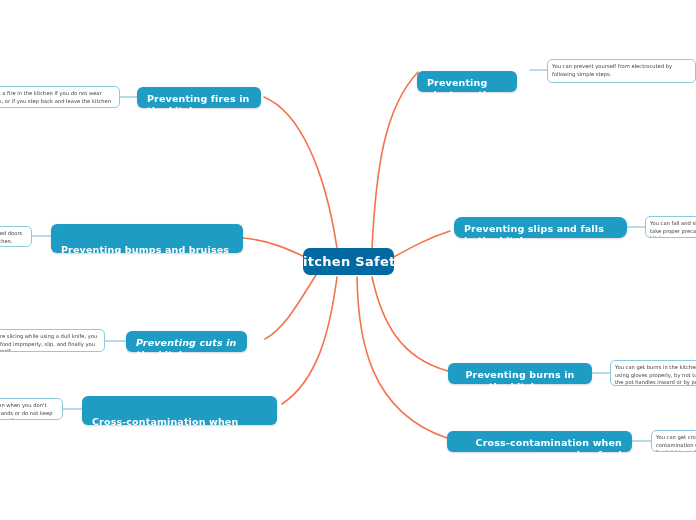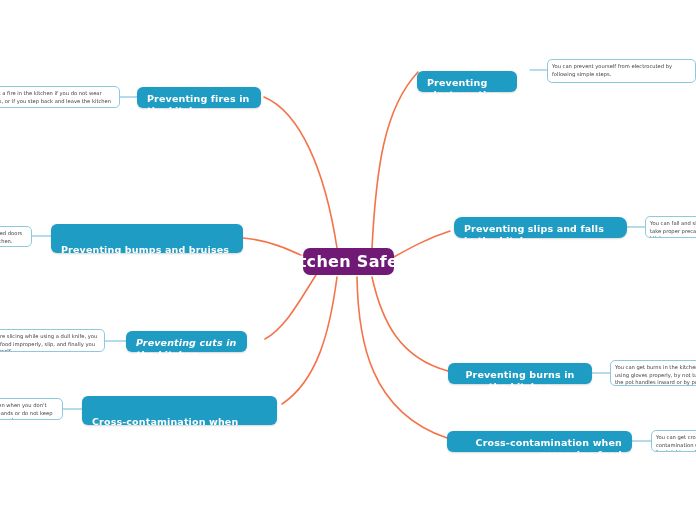--- a/index.html
+++ b/index.html
@@ -26,24 +26,24 @@
     left: 0;
     top: 0;
     width: 696px;
     height: 520px;
     pointer-events: none;
   }
 
   
   .central-node {
     position: absolute;
-    background: #701a75;
+    background: #0369a1;
     color: #ffffff;
     border-radius: 7px;
-    font-size: 16px;
+    font-size: 13px;
     font-weight: bold;
     letter-spacing: 0.3px;
     display: flex;
     align-items: center;
     justify-content: center;
     box-sizing: border-box;
     padding: 0 14px;
     z-index: 6;
     white-space: nowrap;
   }

